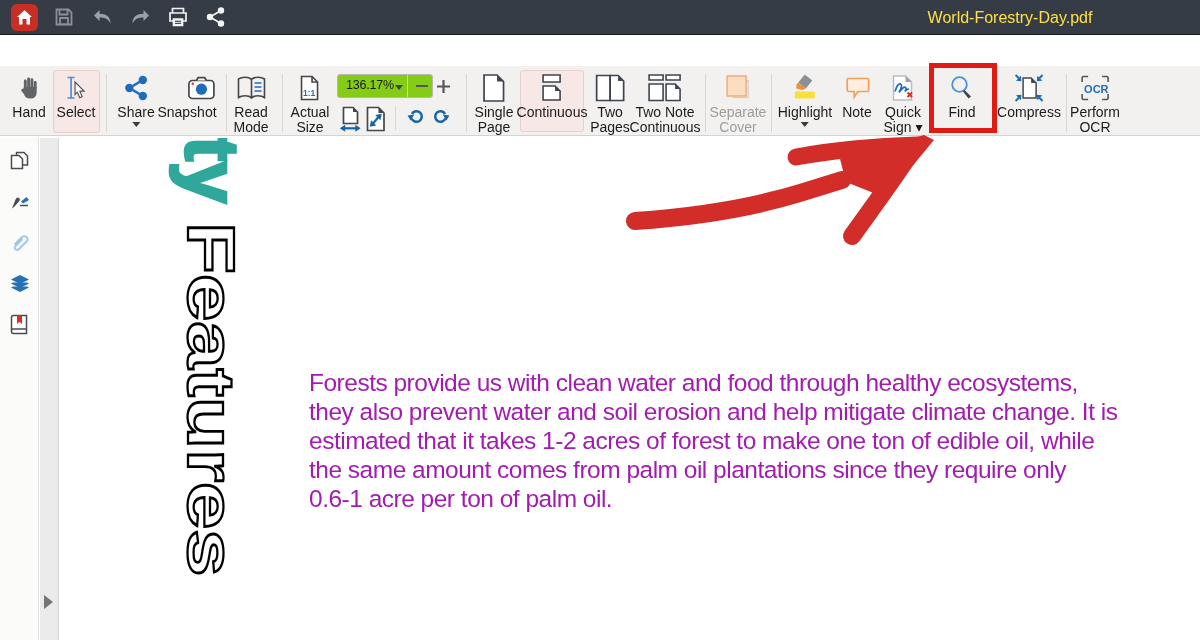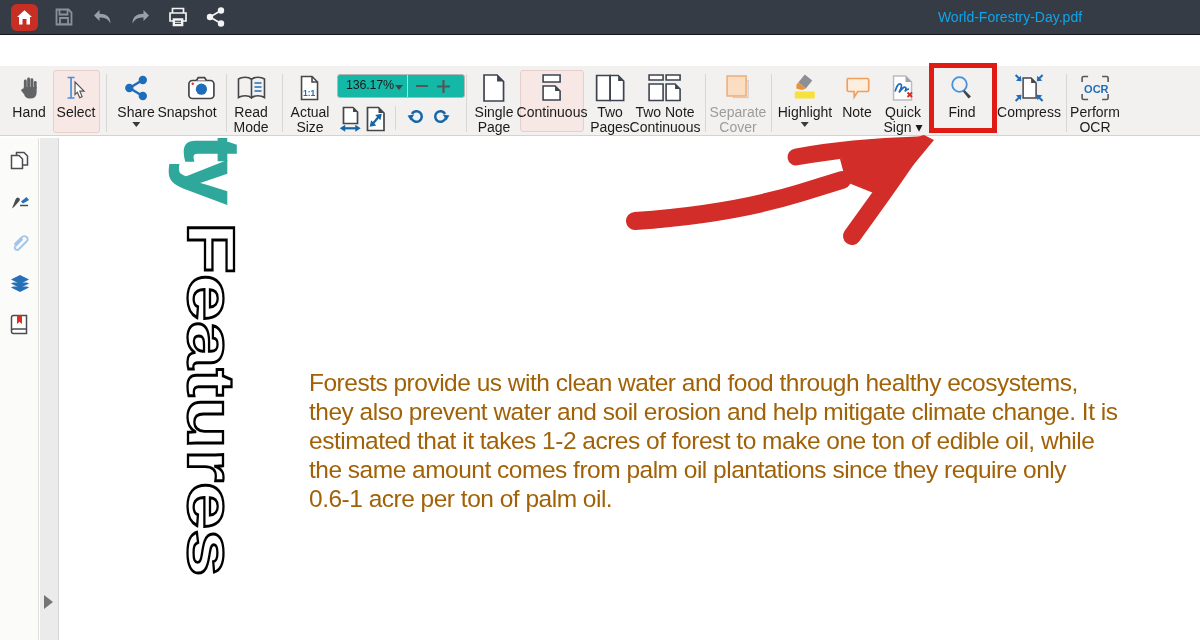--- a/index.html
+++ b/index.html
@@ -4,54 +4,54 @@
 <style>
 * { margin:0; padding:0; box-sizing:border-box; }
 html,body { width:1200px; height:640px; overflow:hidden; font-family:"Liberation Sans", sans-serif; }
 #app { position:relative; width:1200px; height:640px; background:#fff; }
 
 
 #titlebar { position:absolute; left:0; top:0; width:1200px; height:35px; background:#363c46; border-bottom:1.5px solid #16181d; }
 #homebtn { position:absolute; left:11px; top:4px; width:27px; height:27px; background:#c82f24; border-radius:6px; }
 #homebtn svg { position:absolute; left:4px; top:4px; }
 .tb-ico { position:absolute; top:5px; }
-#title-name { position:absolute; top:0; left:850px; width:320px; height:35px; line-height:35px; text-align:center; color:#0ea5e9; font-size:14px; }
+#title-name { position:absolute; top:0; left:850px; width:320px; height:35px; line-height:35px; text-align:center; color:#fde047; font-size:16px; }
 
 
 #menubar { position:absolute; left:0; top:35px; width:1200px; height:31px; background:#f9f8f7; border-bottom:1px solid #e3e1df; }
 .menu-item { position:absolute; top:0; height:30px; line-height:30px; font-size:14px; letter-spacing:-0.3px; color:#1b1b1b; }
 .menu-item.active { color:#b32b21; font-weight:bold; border-bottom:2.5px solid #b32b21; }
 
 
 #toolbar { position:absolute; left:0; top:66px; width:1200px; height:70px; background:#f2f1ef; border-bottom:1.5px solid #d5d3d1; }
 .tbtn { position:absolute; display:flex; flex-direction:column; align-items:center; transform:translateX(-50%); }
 .tbtn .ic { height:32px; display:flex; align-items:center; justify-content:center; }
 .tbtn .lb { font-size:14px; line-height:11.5px; color:#1b1b1b; text-align:center; margin-top:3px; white-space:nowrap; }
 .tbtn .lb.gray { color:#9c9c9c; }
 .tsep { position:absolute; top:8px; width:1px; height:58px; background:#d9d7d5; }
 .hl-box { position:absolute; background:#f7e7e5; border:1px solid #e7cfcb; border-radius:3px; }
 .caret { width:0; height:0; border-left:4px solid transparent; border-right:4px solid transparent; border-top:5px solid #3a3a3a; margin-top:3px; }
 
 
-#zoomctl { position:absolute; left:337px; top:8px; width:128px; height:24px; background:#14b8a6; border:1px solid #b9b7b5; border-radius:3px; font-size:13px; color:#1b1b1b; }
+#zoomctl { position:absolute; left:337px; top:8px; width:96px; height:24px; background:#84cc16; border:1px solid #b9b7b5; border-radius:3px; font-size:13px; color:#1b1b1b; }
 #zoomctl .zt { position:absolute; left:8px; top:3px; }
 #zoomctl .zdiv { position:absolute; left:69px; top:0; width:1px; height:22px; background:#d0cecd; }
 
 
 #content { position:absolute; left:0; top:137.5px; width:1200px; height:502.5px; background:#fff; overflow:hidden; }
 #sidebar { position:absolute; left:0; top:0; width:39px; height:502.5px; background:#fbfbfa; border-right:1px solid #e2e0de; }
 #graystrip { position:absolute; left:40px; top:0; width:19px; height:502.5px; background:#ebebeb; border-right:1px solid #d6d6d6; }
 .sb-ico { position:absolute; left:10px; }
 #expander { position:absolute; left:44px; top:457.5px; width:0; height:0; border-top:7px solid transparent; border-bottom:7px solid transparent; border-left:9px solid #757575; }
 
 
 #vert-ty { position:absolute; left:250px; top:-2px; transform-origin:0 0; transform:rotate(90deg); color:#2fa89b; font-size:76px; font-weight:bold; line-height:1; letter-spacing:0; -webkit-text-stroke:2.6px #2fa89b; }
 #vert-feat { position:absolute; left:244px; top:84.5px; transform-origin:0 0; transform:rotate(90deg) scaleX(1.289); color:#fff; font-size:66px; font-weight:bold; line-height:1; -webkit-text-stroke:2.3px #000; letter-spacing:0; }
 #heading { position:absolute; left:311px; top:97.5px; font-size:78px; font-weight:bold; color:#0c0c0c; letter-spacing:-1.6px; white-space:nowrap; -webkit-text-stroke:1.2px #0c0c0c; }
-#para { position:absolute; left:309px; top:230.5px; font-size:24.5px; color:#a16207; line-height:29px; letter-spacing:-0.5px; white-space:nowrap; }
+#para { position:absolute; left:309px; top:230.5px; font-size:24.5px; color:#a21caf; line-height:29px; letter-spacing:-0.5px; white-space:nowrap; }
 
 
 #findbox { position:absolute; left:929px; top:63px; width:68px; height:70px; border:5px solid #e01b14; z-index:30; }
 #arrow-svg { position:absolute; left:0; top:0; z-index:25; pointer-events:none; }
 </style>
 </head>
 <body>
 <div id="app">
   <div id="titlebar">
     <div id="homebtn">

